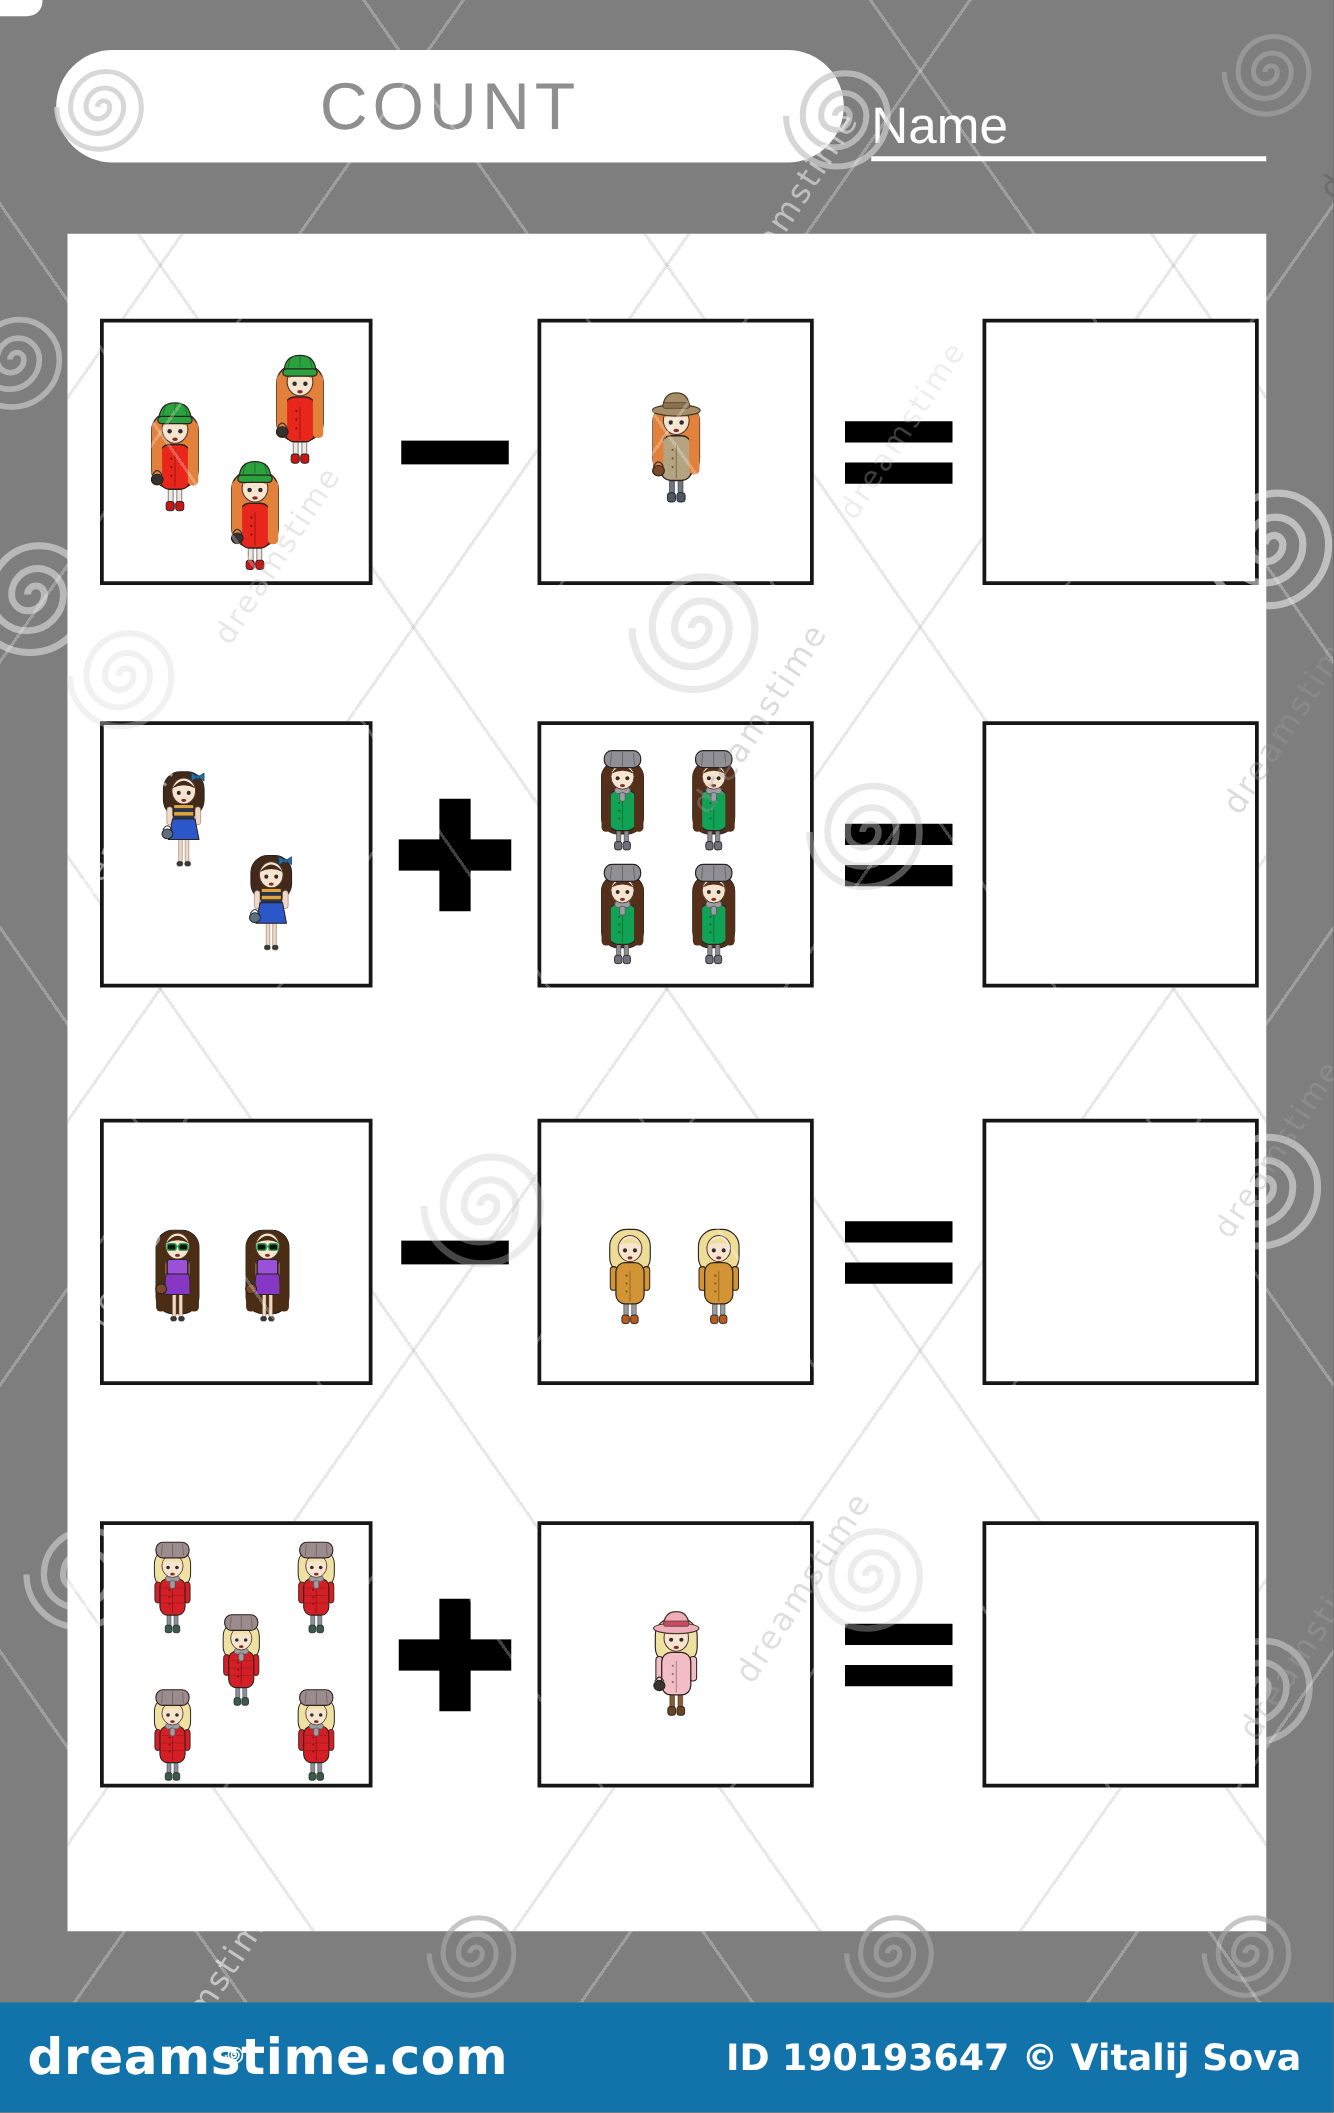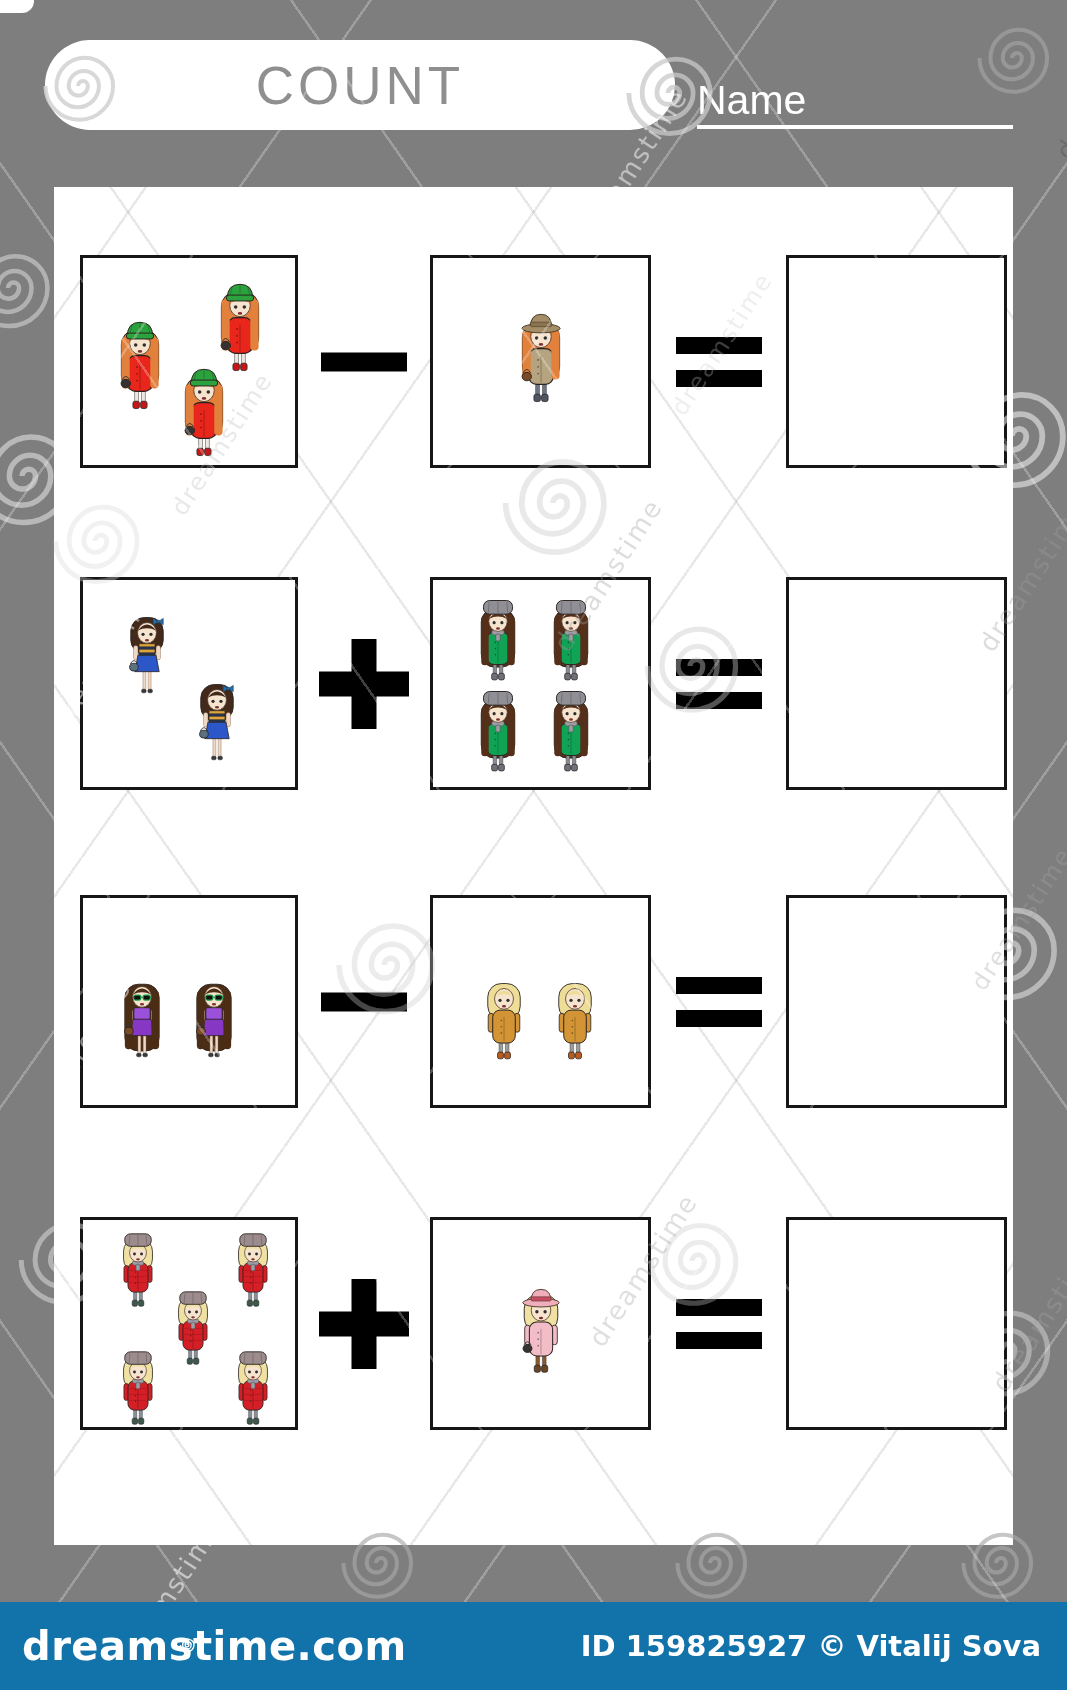--- a/index.html
+++ b/index.html
@@ -686,21 +686,21 @@
 </div>
   </main>
 
   <footer class="footer-bar" id="footerBar" style="background: rgb(18, 115, 170);">
     <div class="logo">
       <span>dreamstime.com</span>
       <span class="logo-spiral" id="logoSpiral"><svg viewBox="-13 -13 26 26" style="width:16px;height:16px">
             <path d="M0,0 a1.6,1.6 0 0 1 3.2,0 a3.1,3.1 0 0 1 -6.2,0 a4.9,4.9 0 0 1 9.8,0 a6.9,6.9 0 0 1 -13.8,0 a9.2,9.2 0 0 1 18.4,0 a11,11 0 0 1 -22,0" fill="none" stroke="#ffffff" stroke-width="2.2"></path>
           </svg></span>
     </div>
-    <div class="credit">ID 159825927 © Vitalij Sova</div>
+    <div class="credit">ID 190193647 © Vitalij Sova</div>
   </footer>
 
   <div class="wm-overlay" id="wm">
       <span class="wm-spiral" style="left: 78px; top: 88px; opacity: 0.85;"><svg viewBox="-13 -13 26 26" style="width:80px;height:80px">
           <path d="M0,0 a1.6,1.6 0 0 1 3.2,0 a3.1,3.1 0 0 1 -6.2,0 a4.9,4.9 0 0 1 9.8,0 a6.9,6.9 0 0 1 -13.8,0 a9.2,9.2 0 0 1 18.4,0 a11,11 0 0 1 -22,0" fill="none" stroke="#d2d2d2" stroke-width="1.3"></path>
         </svg></span>
       <span class="wm-spiral" style="left: 668px; top: 95px; opacity: 0.75;"><svg viewBox="-13 -13 26 26" style="width:96px;height:96px">
           <path d="M0,0 a1.6,1.6 0 0 1 3.2,0 a3.1,3.1 0 0 1 -6.2,0 a4.9,4.9 0 0 1 9.8,0 a6.9,6.9 0 0 1 -13.8,0 a9.2,9.2 0 0 1 18.4,0 a11,11 0 0 1 -22,0" fill="none" stroke="#c9c9c9" stroke-width="1.3"></path>
         </svg></span>
       <span class="wm-spiral" style="left: 1012px; top: 60px; opacity: 0.6;"><svg viewBox="-13 -13 26 26" style="width:80px;height:80px">

